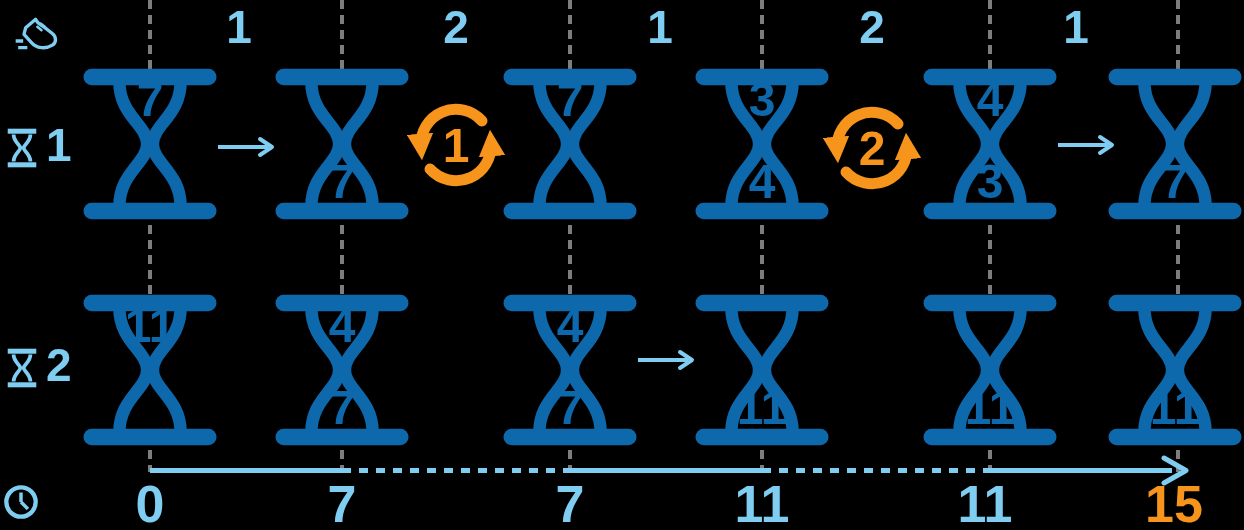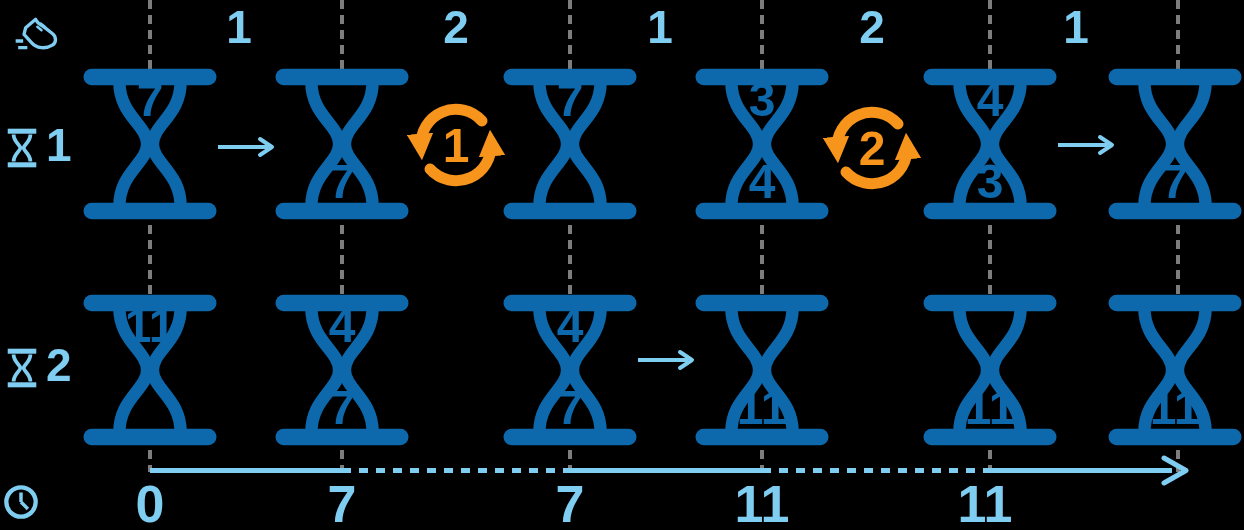--- a/index.html
+++ b/index.html
@@ -233,14 +233,15 @@
   <div class="t-seg solid" style="left:990px;width:182px"></div>
   <svg class="t-arrowhead" viewBox="0 0 34 34">
     <polyline points="8,6 30,18.5 8,31" fill="none" stroke="#7fcdf1" stroke-width="5" stroke-linecap="round" stroke-linejoin="round"></polyline>
   </svg>
 
   <div class="t-label" style="left:150px">0</div>
   <div class="t-label" style="left:342px">7</div>
   <div class="t-label" style="left:570px">7</div>
   <div class="t-label" style="left:762px">11</div>
   <div class="t-label" style="left:985px">11</div>
+  <div class="t-label final" style="left:1174px">15</div>
 
 </div>
 
 </body></html>

